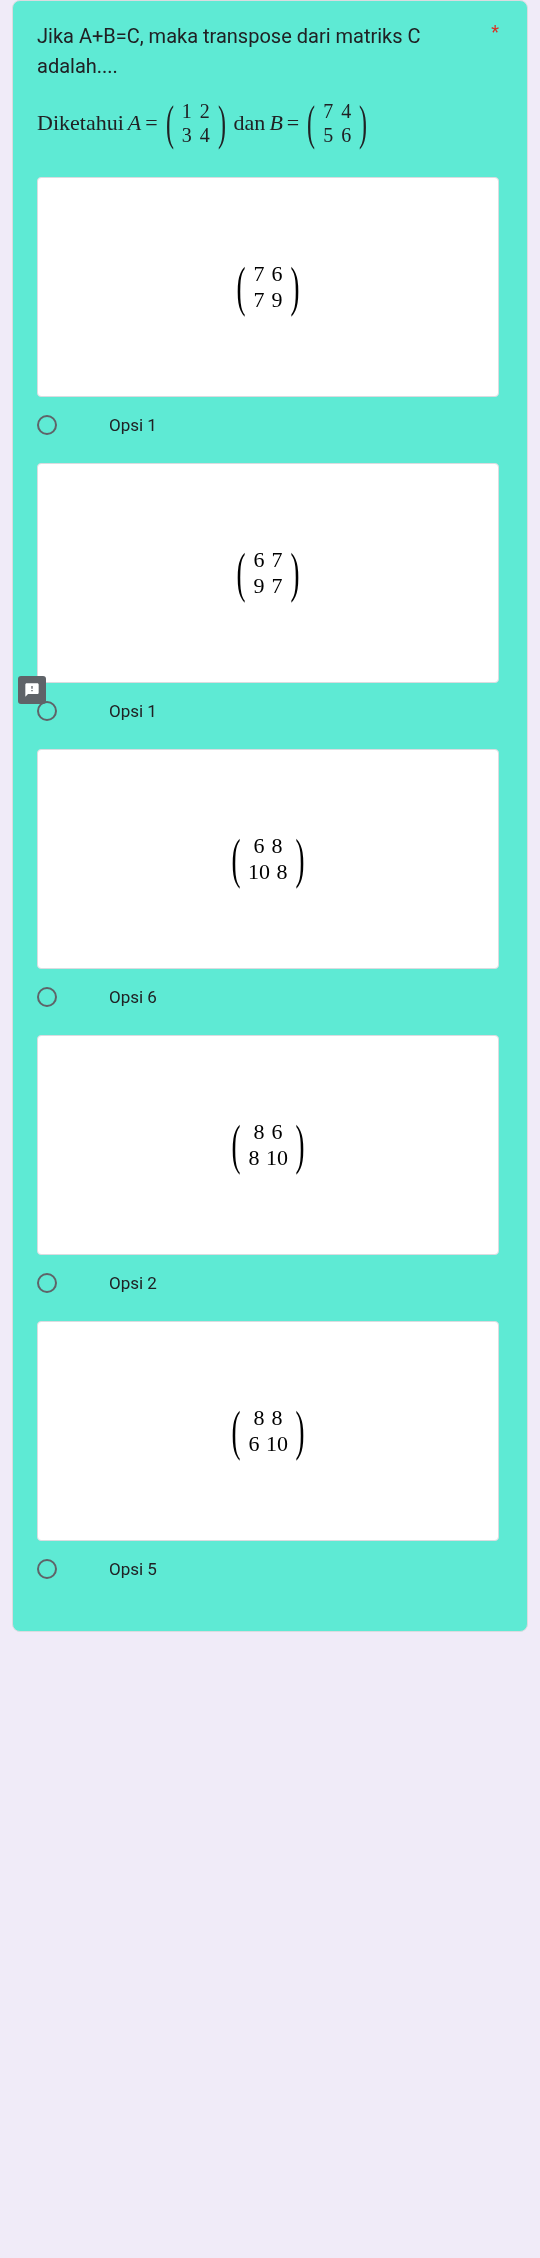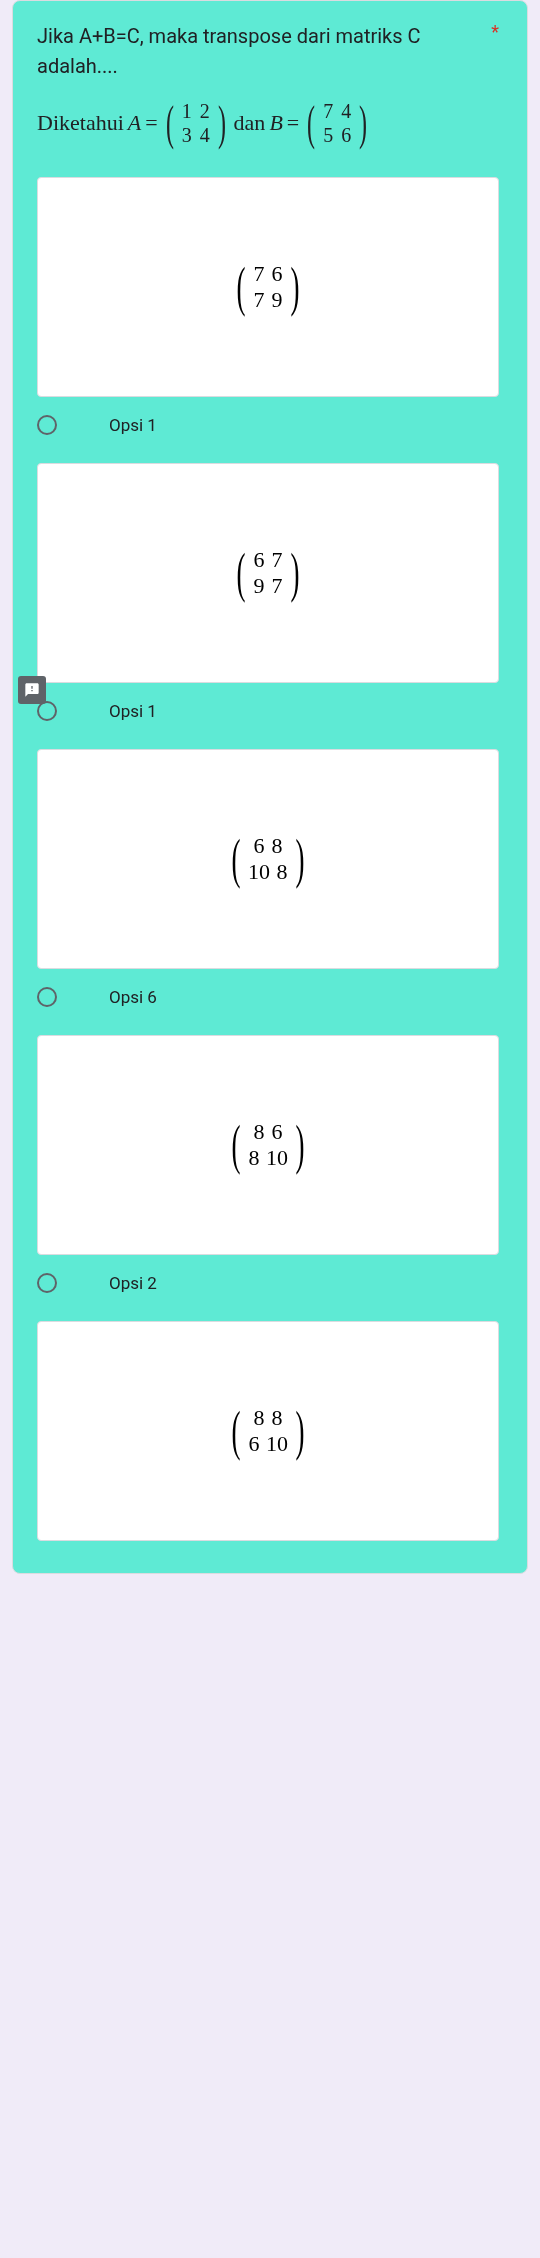--- a/index.html
+++ b/index.html
@@ -227,20 +227,24 @@
   <div class="option-box">
     <span class="matrix option-matrix">
       <span class="matrix-paren">(</span>
       <span class="matrix-content">
         <span class="matrix-row"><span class="matrix-cell">8</span><span class="matrix-cell">8</span></span>
         <span class="matrix-row"><span class="matrix-cell">6</span><span class="matrix-cell">10</span></span>
       </span>
       <span class="matrix-paren">)</span>
     </span>
   </div>
+  <div class="option-row">
+    <div class="radio-circle"></div>
+    <div class="option-label">Opsi 5</div>
+  </div>
 
 </div>
 
 <div class="feedback-btn">
   <svg width="16" height="16" viewBox="0 0 24 24">
     <path d="M20 2H4c-1.1 0-2 .9-2 2v18l4-4h14c1.1 0 2-.9 2-2V4c0-1.1-.9-2-2-2zm-7 12h-2v-2h2v2zm0-4h-2V6h2v4z"></path>
   </svg>
 </div>
 
 </body></html>

